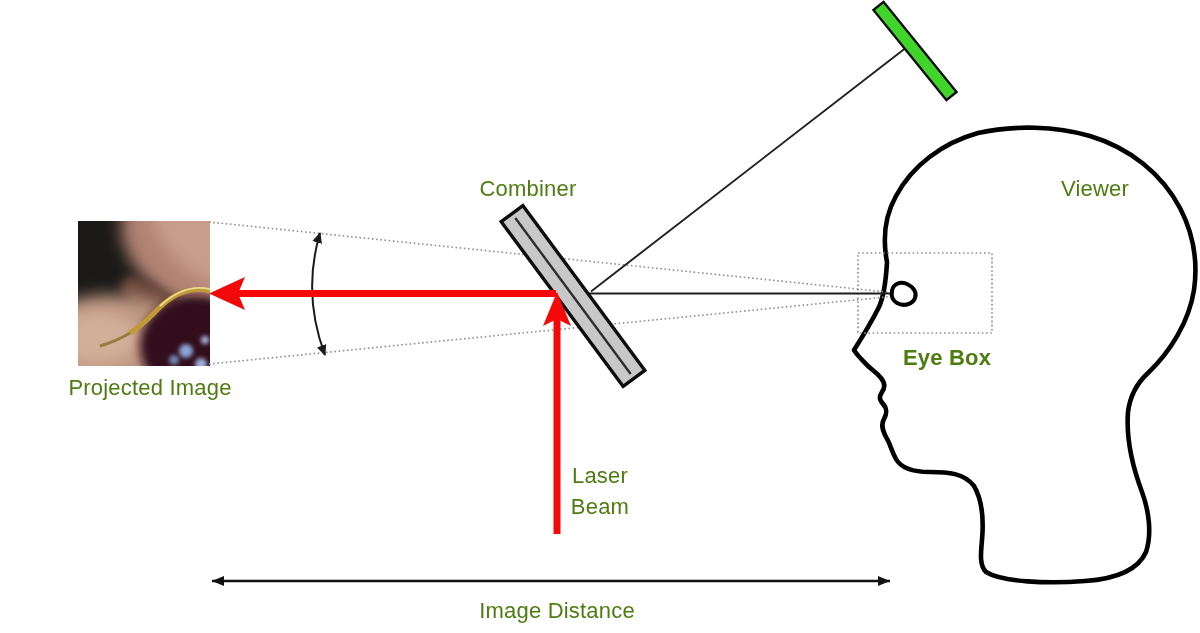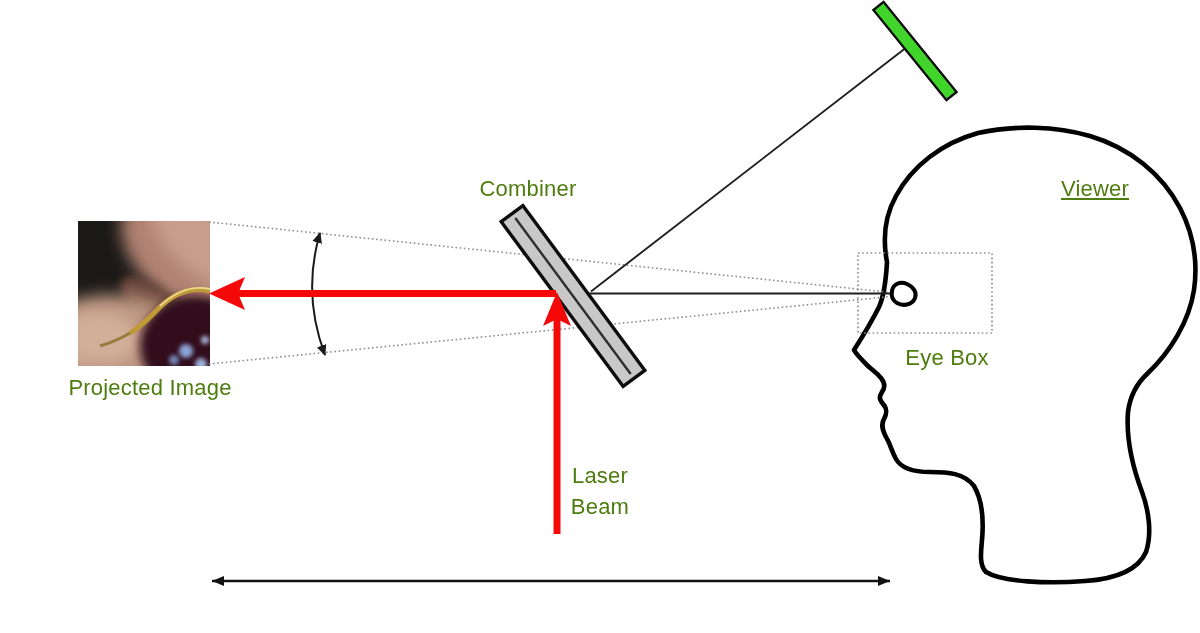--- a/index.html
+++ b/index.html
@@ -129,23 +129,24 @@
     <polygon points="209,293.5 245,277 238,293.5 245,310" fill="#f40808"></polygon>
   </g>
 
   <line x1="212" y1="581" x2="890" y2="581" stroke="#111111" stroke-width="2.4" marker-start="url(#distArrow)" marker-end="url(#distArrow)"></line>
 
   <path fill="#ffffff" stroke="#000000" stroke-width="4" stroke-linejoin="round" d="M 892,291 C 893,284 900,281 907,284 C 914,287 917,293 915,298 C 913,304 904,307 897,303 C 892,300 891,296 892,291 Z"></path>
 </svg>
 
 <div class="label" style="left:528px; top:189px;">Combiner</div>
 
-<div class="label" style="left:1095px; top:189px;text-decoration:underline;">Viewer</div>
+<div class="label" style="left:1095px; top:189px;">Viewer</div>
 
-<div class="label" style="left:947px; top:358px;">Eye Box</div>
+<div class="label" style="left:947px; top:358px;font-weight:bold;">Eye Box</div>
 
 <div class="label" style="left:150px; top:388px;">Projected Image</div>
 
 <div class="label multiline" style="left:600px; top:492px;">Laser
 Beam</div>
 
+<div class="label" style="left:557px; top:611px;">Image Distance</div>
 
 </div>
 
 </body></html>

